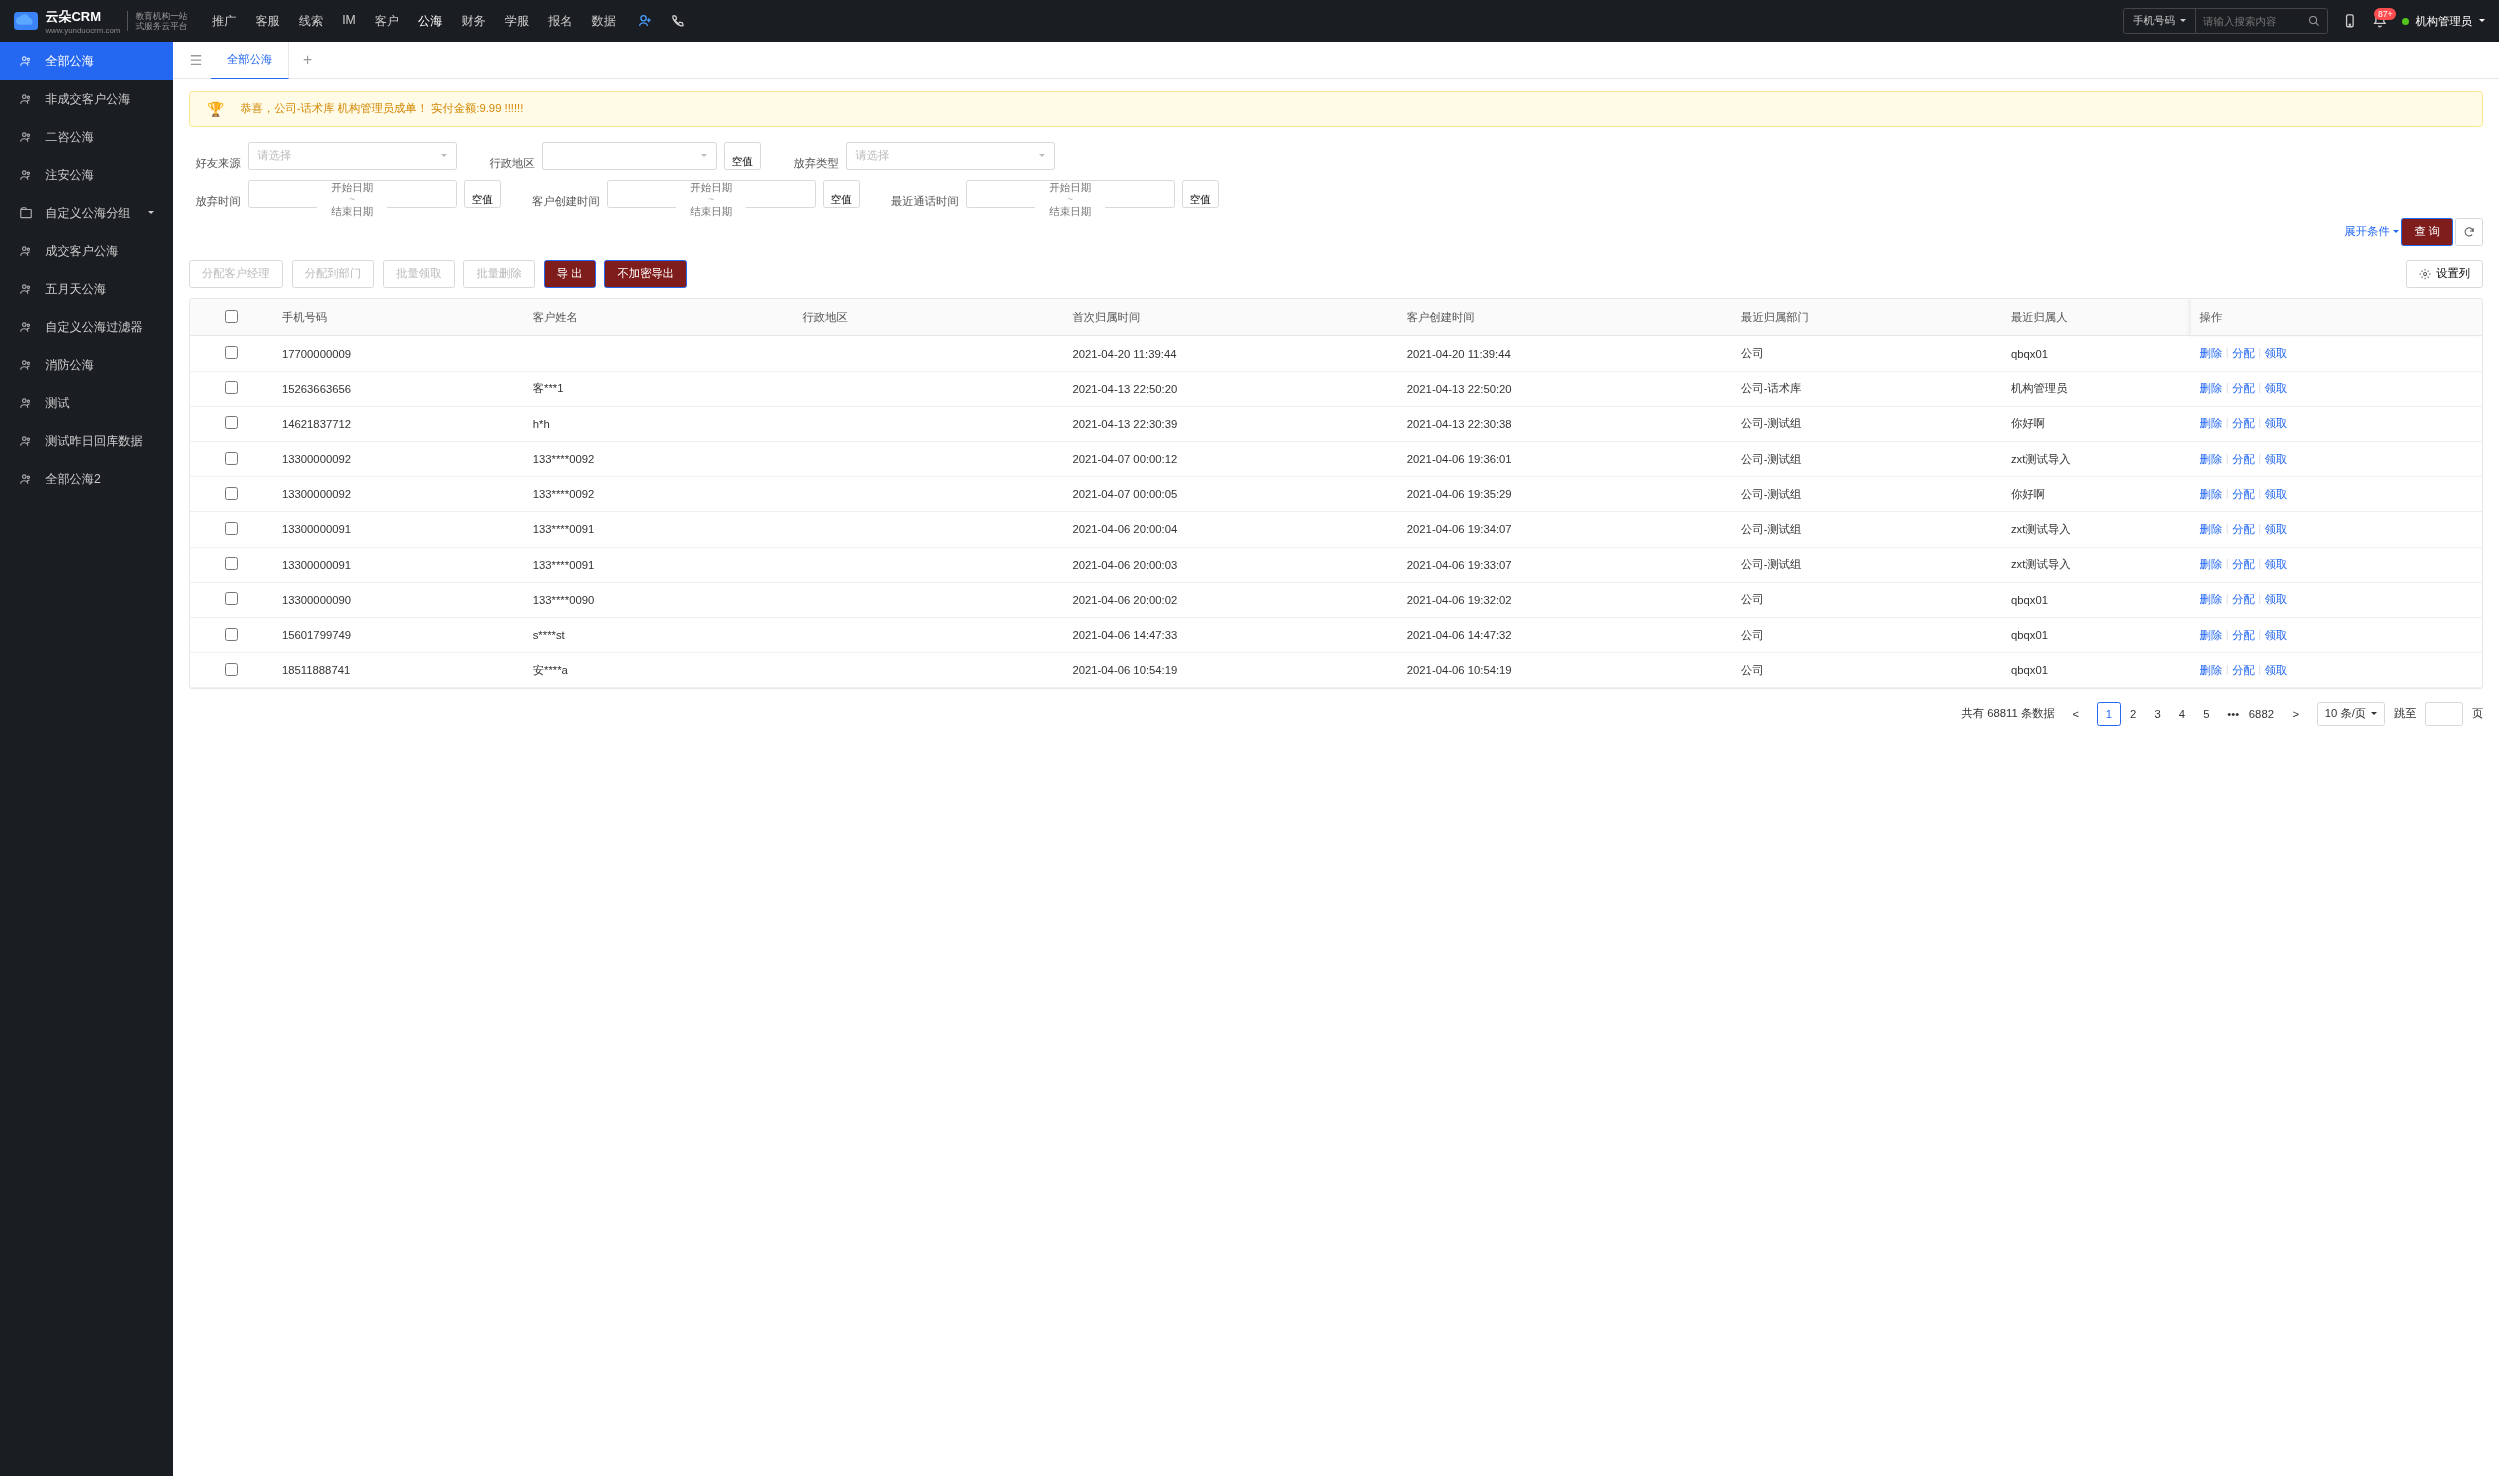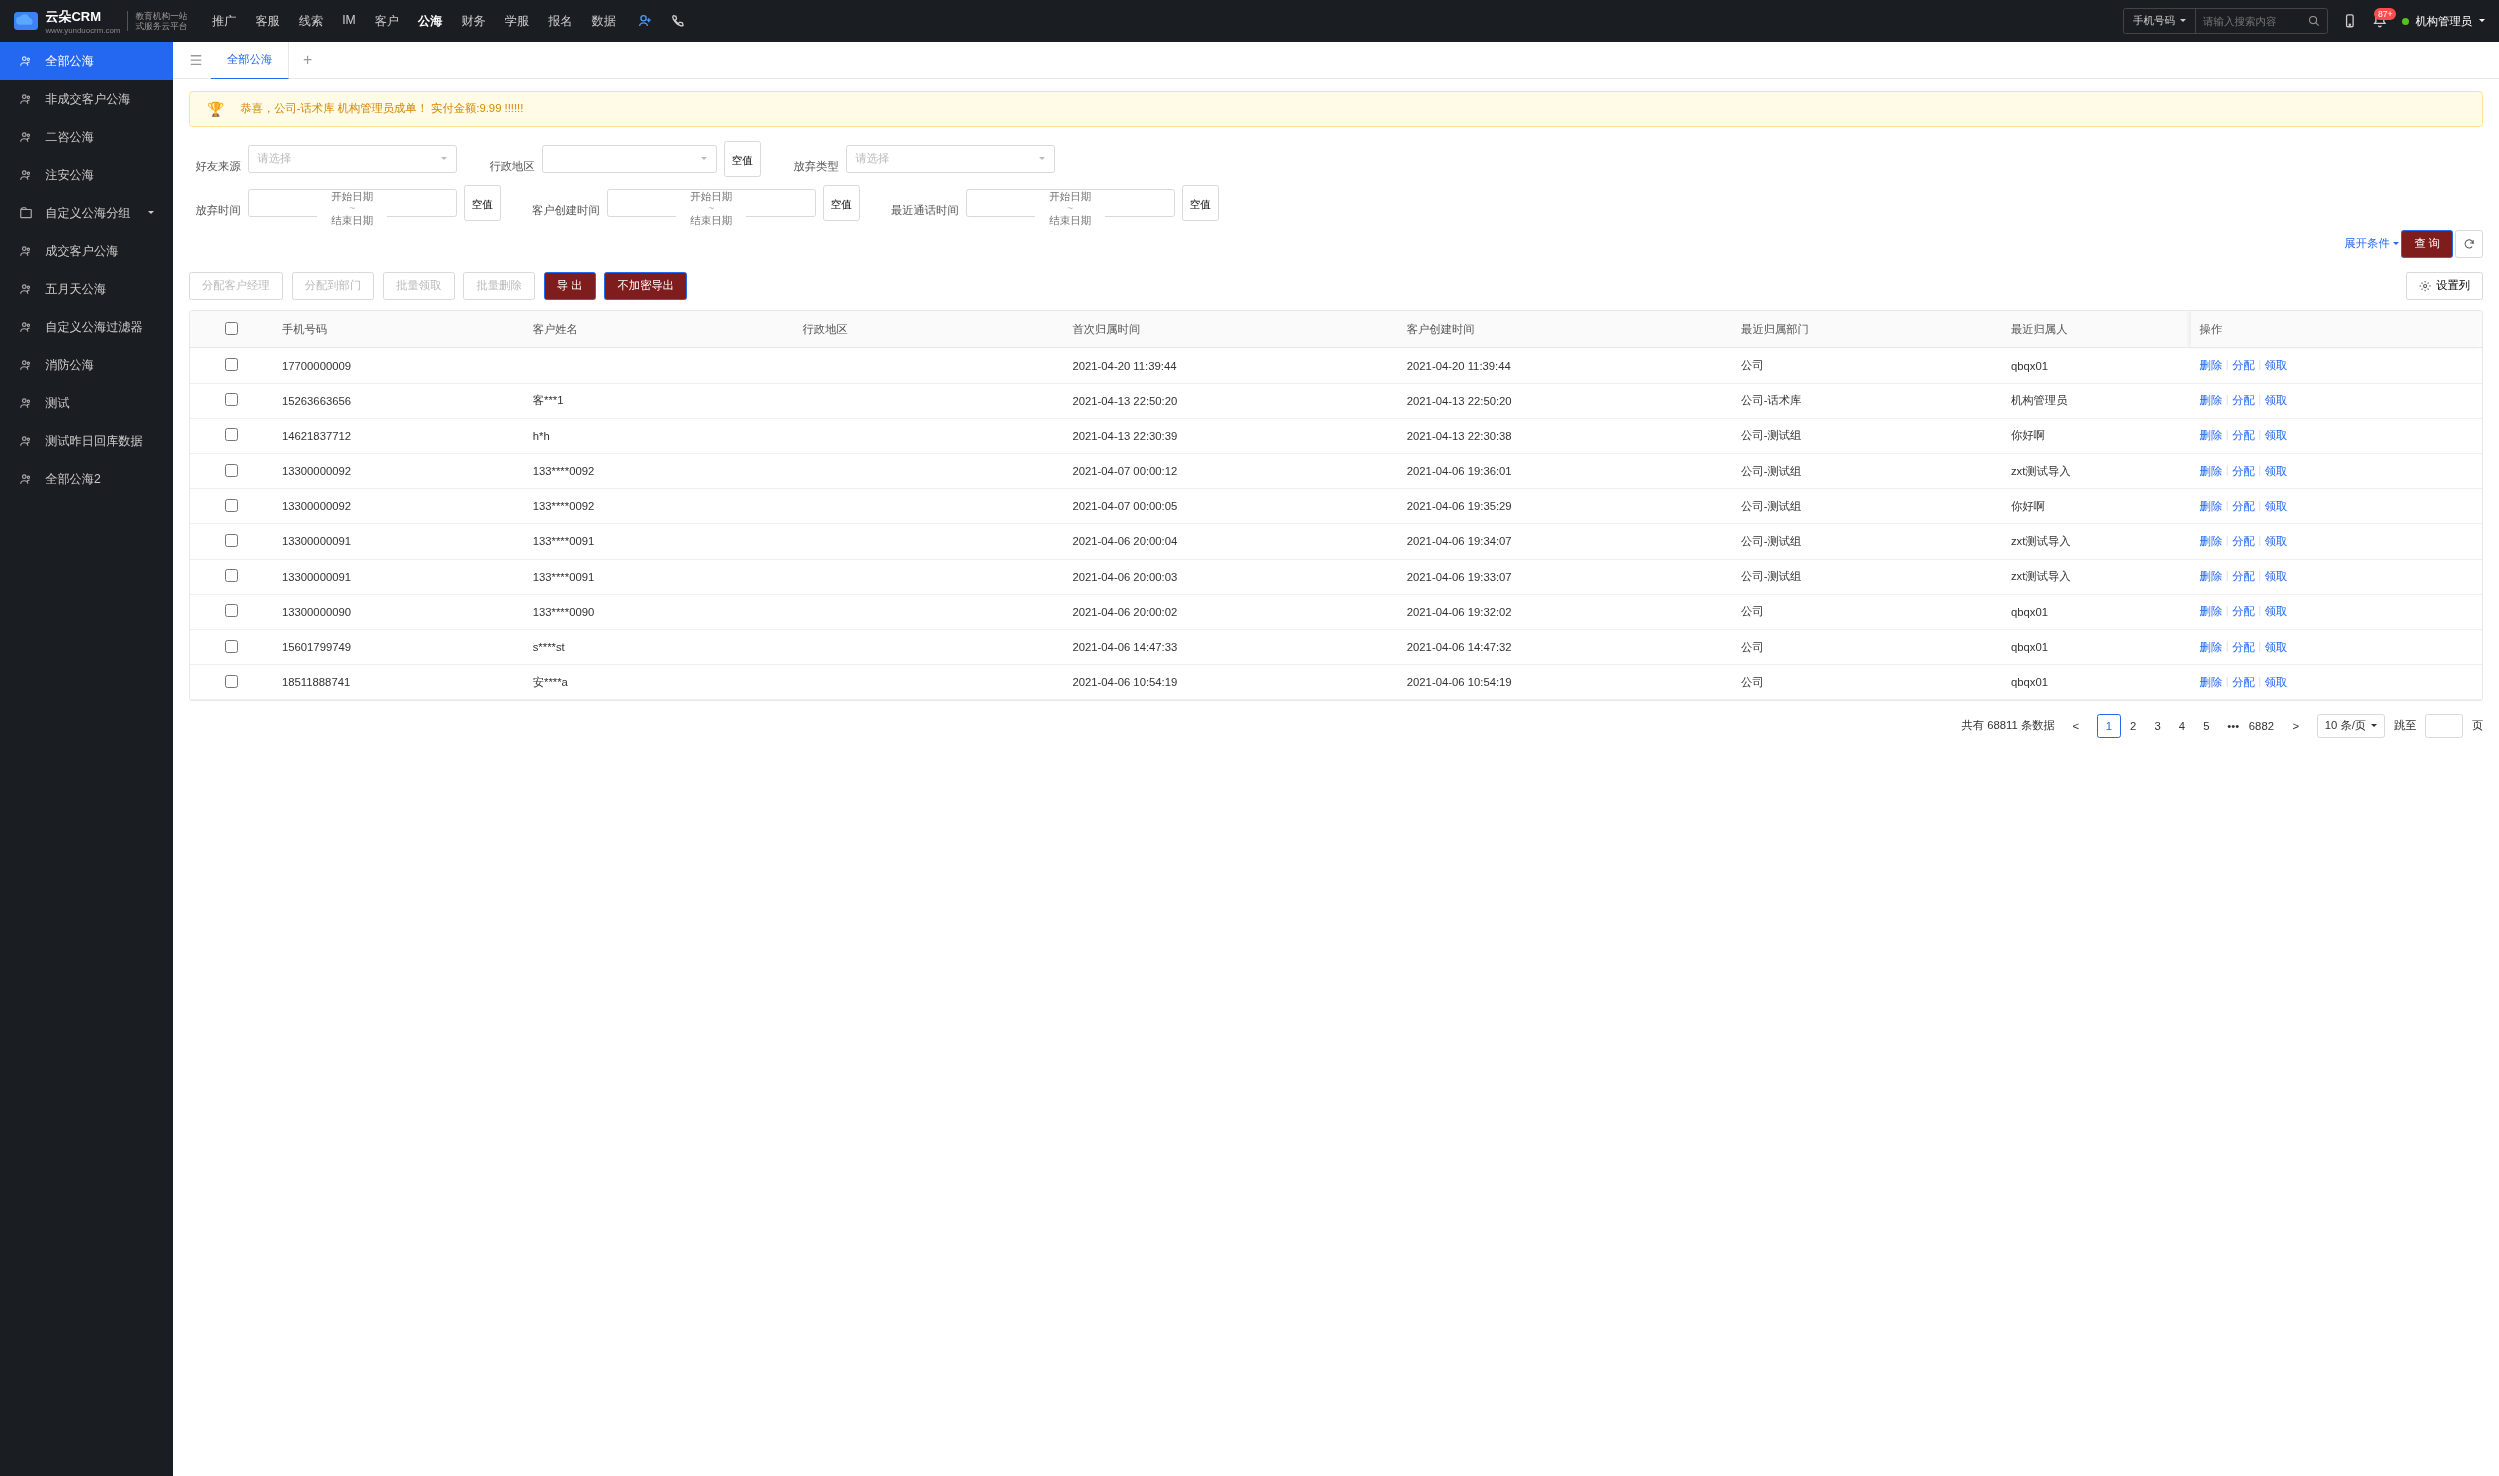--- a/index.html
+++ b/index.html
@@ -6,21 +6,21 @@
 body { font-family: "Microsoft YaHei", "PingFang SC", sans-serif; font-size: 11.3px; color: #333; background: #fff; }
 
 
 .topbar { height: 42px; background: #1a1d21; display: flex; align-items: center; padding: 0 14px; color: #ccc; }
 .logo { display: flex; align-items: center; gap: 7px; margin-right: 17.5px; }
 .logo-icon { width: 24.4px; height: 17.5px; background: #3b82f6; border-radius: 3.5px; position: relative; }
 .logo-text { font-size: 13px; font-weight: bold; color: #fff; }
 .logo-sub { font-size: 8.7px; color: #999; border-left: 0.9px solid #555; padding-left: 7px; line-height: 1.2; }
 .nav { display: flex; gap: 19px; margin-left: 7px; }
 .nav-item { color: #ccc; cursor: pointer; font-size: 12.2px; }
-.nav-item.active { color: #fff; font-weight: bold; }
+.nav-item.active { color: #fff; font-weight: normal; }
 .nav-icons { display: flex; gap: 17.5px; margin-left: 21px; align-items: center; }
 .nav-icon { width: 15.7px; height: 15.7px; color: #4a9eff; }
 .topbar-right { margin-left: auto; display: flex; align-items: center; gap: 14px; }
 .search-combo { display: flex; border: 0.9px solid #444; border-radius: 2.6px; height: 26px; }
 .search-sel { background: transparent; color: #ccc; border: none; padding: 0 8.7px; font-size: 10.5px; border-right: 0.9px solid #444; display: flex; align-items: center; gap: 5.2px; }
 .search-in { background: transparent; border: none; color: #ccc; padding: 0 7px; width: 105px; outline: none; font-size: 10.5px; }
 .search-btn { background: transparent; border: none; color: #999; padding: 0 7px; }
 .ico-btn { color: #ccc; position: relative; }
 .badge { position: absolute; top: -5.2px; right: -8.7px; background: #ff4d4f; color: #fff; border-radius: 7px; font-size: 8.7px; padding: 0 3.5px; line-height: 12.2px; }
 .user-menu { display: flex; align-items: center; gap: 7px; color: #fff; font-size: 11.3px; }
@@ -45,21 +45,21 @@
 .content { flex: 1; overflow-y: auto; padding: 12.2px 15.7px; }
 
 .banner { border: 0.9px solid #ffe58f; background: #fffbe6; border-radius: 3.5px; padding: 8.7px 17.5px; display: flex; align-items: center; gap: 15.7px; margin-bottom: 14px; color: #d48806; }
 .trophy { color: #faad14; font-size: 14px; }
 
 .filters { display: flex; flex-wrap: wrap; gap: 12.2px 26px; margin-bottom: 8.7px; }
 .filter-group { display: flex; align-items: center; gap: 7px; }
 .filter-label { color: #555; font-size: 11.3px; min-width: 52px; text-align: right; margin-top: 15px; }
 .sel { border: 0.9px solid #d9d9d9; border-radius: 2.6px; height: 28px; padding: 0 8.7px; min-width: 209px; background: #fff; color: #bbb; display: flex; align-items: center; justify-content: space-between; cursor: pointer; }
 .sel.sm { min-width: 175px; }
-.null-btn { border: 0.9px solid #d9d9d9; border-radius: 2.6px; height: 36px; padding: 12px 7px; background: #fff; cursor: pointer; font-size: 10.5px; }
+.null-btn { border: 0.9px solid #d9d9d9; border-radius: 2.6px; height: 28px; padding: 12px 7px; background: #fff; cursor: pointer; font-size: 10.5px; }
 .date-range { border: 0.9px solid #d9d9d9; border-radius: 2.6px; height: 28px; display: flex; align-items: center; padding: 0 8.7px; color: #bbb; font-size: 10.5px; min-width: 209px; flex-direction: column; }
 .date-range input { border: none; outline: none; width: 70px; text-align: center; color: #bbb; font-size: 10.5px; }
 
 .filter-actions { display: flex; justify-content: flex-end; gap: 2px; margin: 8.7px 0 14px; align-items: center; }
 .link-btn { color: #2468f2; cursor: pointer; font-size: 11.3px; display: flex; align-items: center; gap: 3.5px; }
 .btn { border: 0.9px solid #d9d9d9; border-radius: 2.6px; height: 28px; padding: 0 12.2px; background: #fff; cursor: pointer; font-size: 11.3px; display: inline-flex; align-items: center; }
 .btn.primary { background: #7f1d1d; color: #fff; border-color: #2468f2; }
 .btn[disabled] { color: #bbb; cursor: not-allowed; }
 .icon-btn { width: 28px; justify-content: center; padding: 0; }
 

